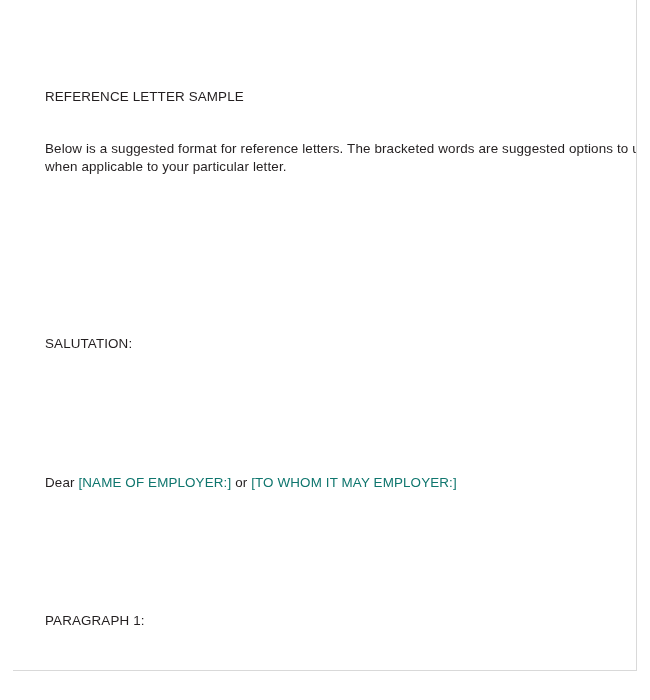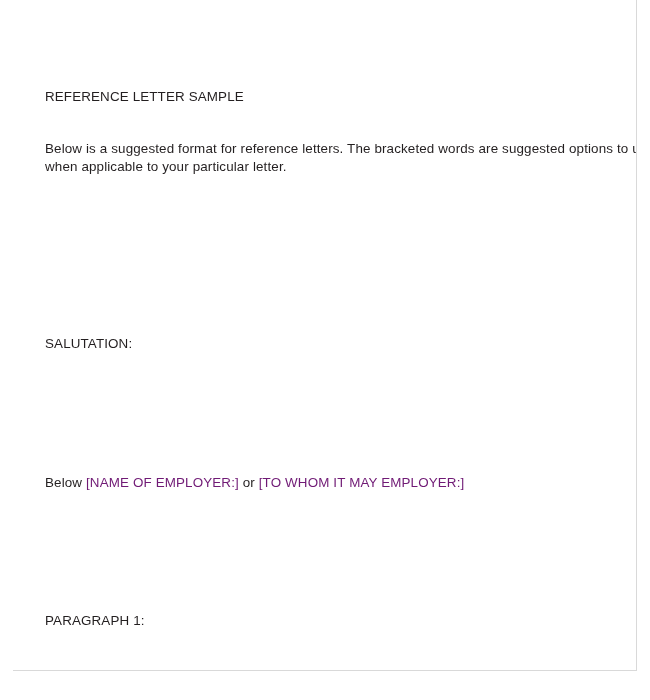--- a/index.html
+++ b/index.html
@@ -34,41 +34,41 @@
     width: 620px;      
     font-size: 13.4px;
     line-height: 17.4px;
     color: #231f20;
     letter-spacing: 0.01em;
     white-space: pre-wrap;
   }
 
   .blk { margin: 0; padding: 0; }
 
-  .ph { color: #701a75; }
+  .ph { color: #0f766e; }
   .gap-small    { height: 17px; }
   .gap-med      { height: 26px; }
   .gap-large    { height: 55px; }
 </style>
 </head>
 <body>
 
 <div id="page">
   <div id="doc-body">
 
     <div class="blk">REFERENCE LETTER SAMPLE</div>
     <div class="blk">Below is a suggested format for reference letters. The bracketed words are suggested options to use when applicable to your particular letter.</div>
 
     <div class="gap-large"></div>
 
     <div class="blk">SALUTATION:</div>
 
     <div class="gap-small"></div>
 
-    <div class="blk"><span>Below </span><span class="ph">[NAME OF EMPLOYER:]</span><span> or </span><span class="ph">[TO WHOM IT MAY EMPLOYER:]</span></div>
+    <div class="blk"><span>Dear </span><span class="ph">[NAME OF EMPLOYER:]</span><span> or </span><span class="ph">[TO WHOM IT MAY EMPLOYER:]</span></div>
 
     <div class="gap-small"></div>
 
     <div class="blk">PARAGRAPH 1:</div>
 
     <div class="gap-med"></div>
 
     
     
 

